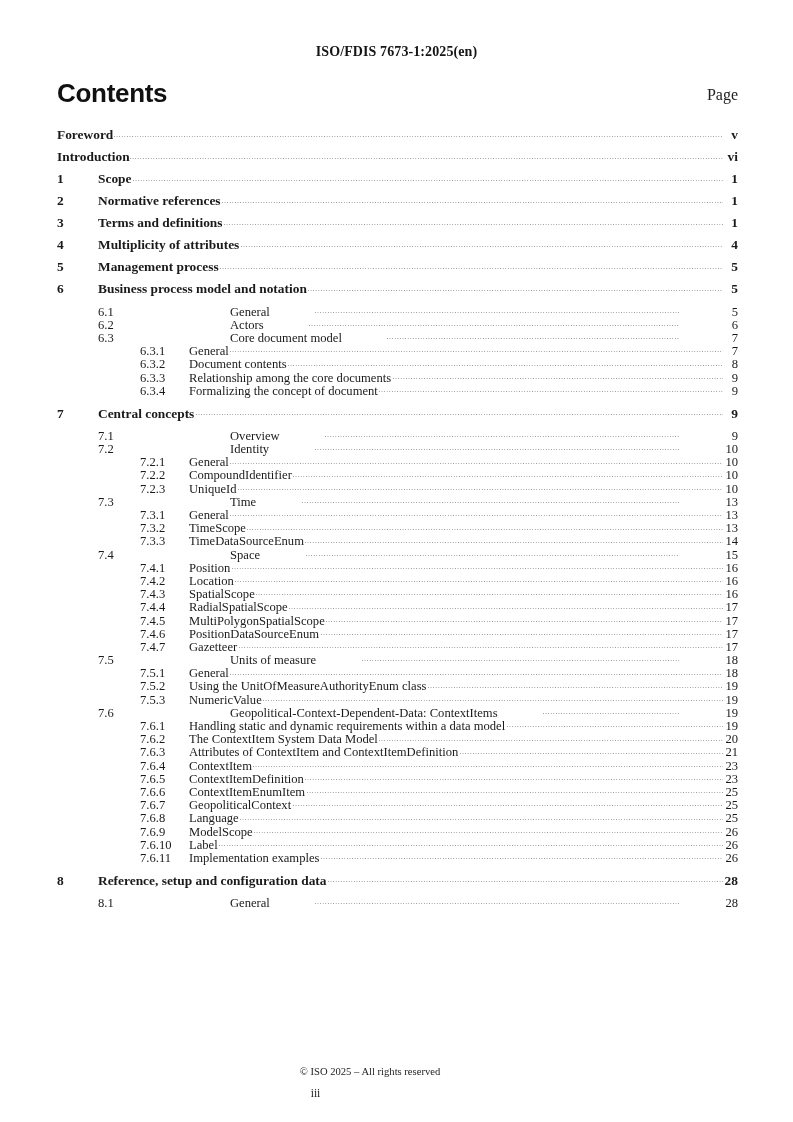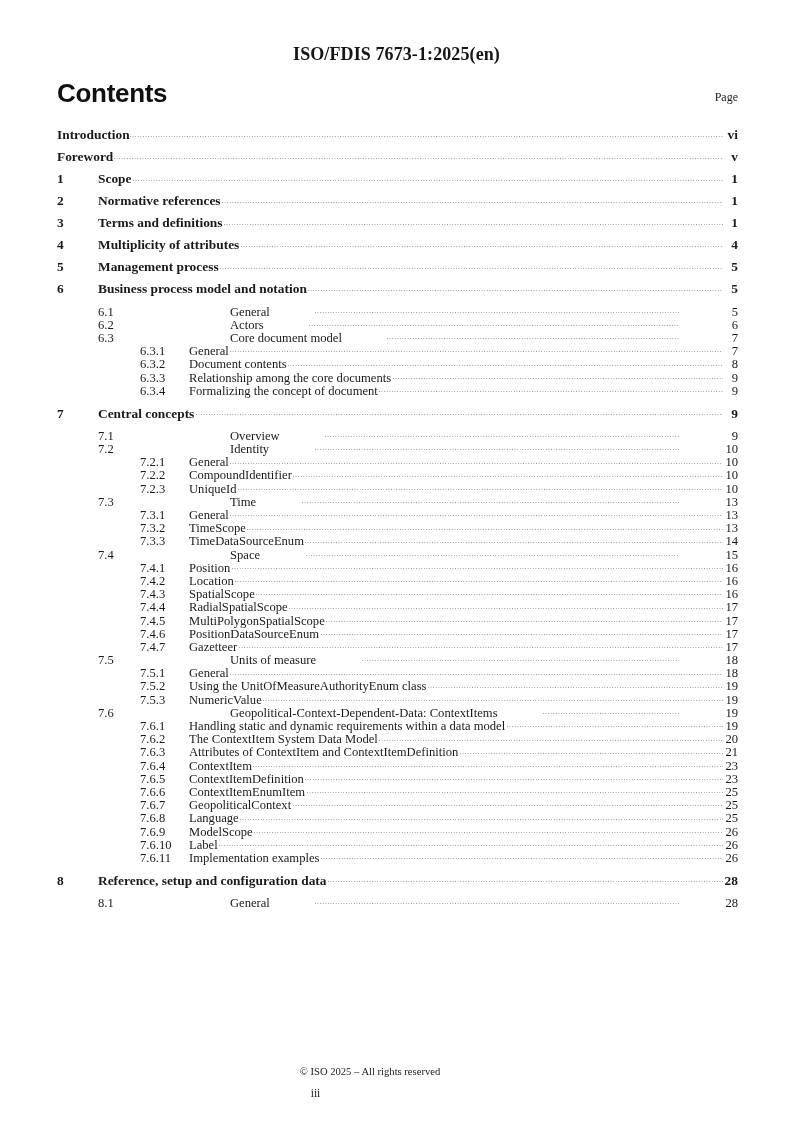--- a/index.html
+++ b/index.html
@@ -24,21 +24,21 @@
     overflow: hidden;
   }
 
   
   .doc-header {
     position: absolute;
     top: 44px;
     left: 0;
     width: 793px;
     text-align: center;
-    font-size: 18px;
+    font-size: 14px;
     font-weight: bold;
     letter-spacing: 0.1px;
     color: #151515;
   }
 
   
   .toc-head {
     position: absolute;
     top: 80px;
     left: 57px;
@@ -49,21 +49,21 @@
   }
   .toc-title {
     font-family: "Liberation Sans", "DejaVu Sans", sans-serif;
     font-size: 26px;
     font-weight: bold;
     letter-spacing: -0.3px;
     line-height: 1;
     color: #111111;
   }
   .toc-page-label {
-    font-size: 12px;
+    font-size: 16px;
     line-height: 1;
     padding-bottom: 3px;
     color: #202020;
   }
 
   
   .toc {
     position: absolute;
     top: 126px;
     left: 57px;
@@ -178,28 +178,28 @@
 
   <div class="doc-header">ISO/FDIS 7673-1:2025(en)</div>
 
   <div class="toc-head">
     <div class="toc-title">Contents</div>
     <div class="toc-page-label">Page</div>
   </div>
 
   <div class="toc" id="toc">
       <div class="toc-row lvl-front">
+        <span class="label">Foreword</span>
+        <span class="leader"></span>
+        <span class="pg">v</span>
+      </div>
+      <div class="toc-row lvl-front">
         <span class="label">Introduction</span>
         <span class="leader"></span>
         <span class="pg">vi</span>
-      </div>
-      <div class="toc-row lvl-front">
-        <span class="label">Foreword</span>
-        <span class="leader"></span>
-        <span class="pg">v</span>
       </div>
       <div class="toc-row lvl-1">
         <span class="num">1</span>
         <span class="label">Scope</span>
         <span class="leader"></span>
         <span class="pg">1</span>
       </div>
       <div class="toc-row lvl-1">
         <span class="num">2</span>
         <span class="label">Normative references</span>

